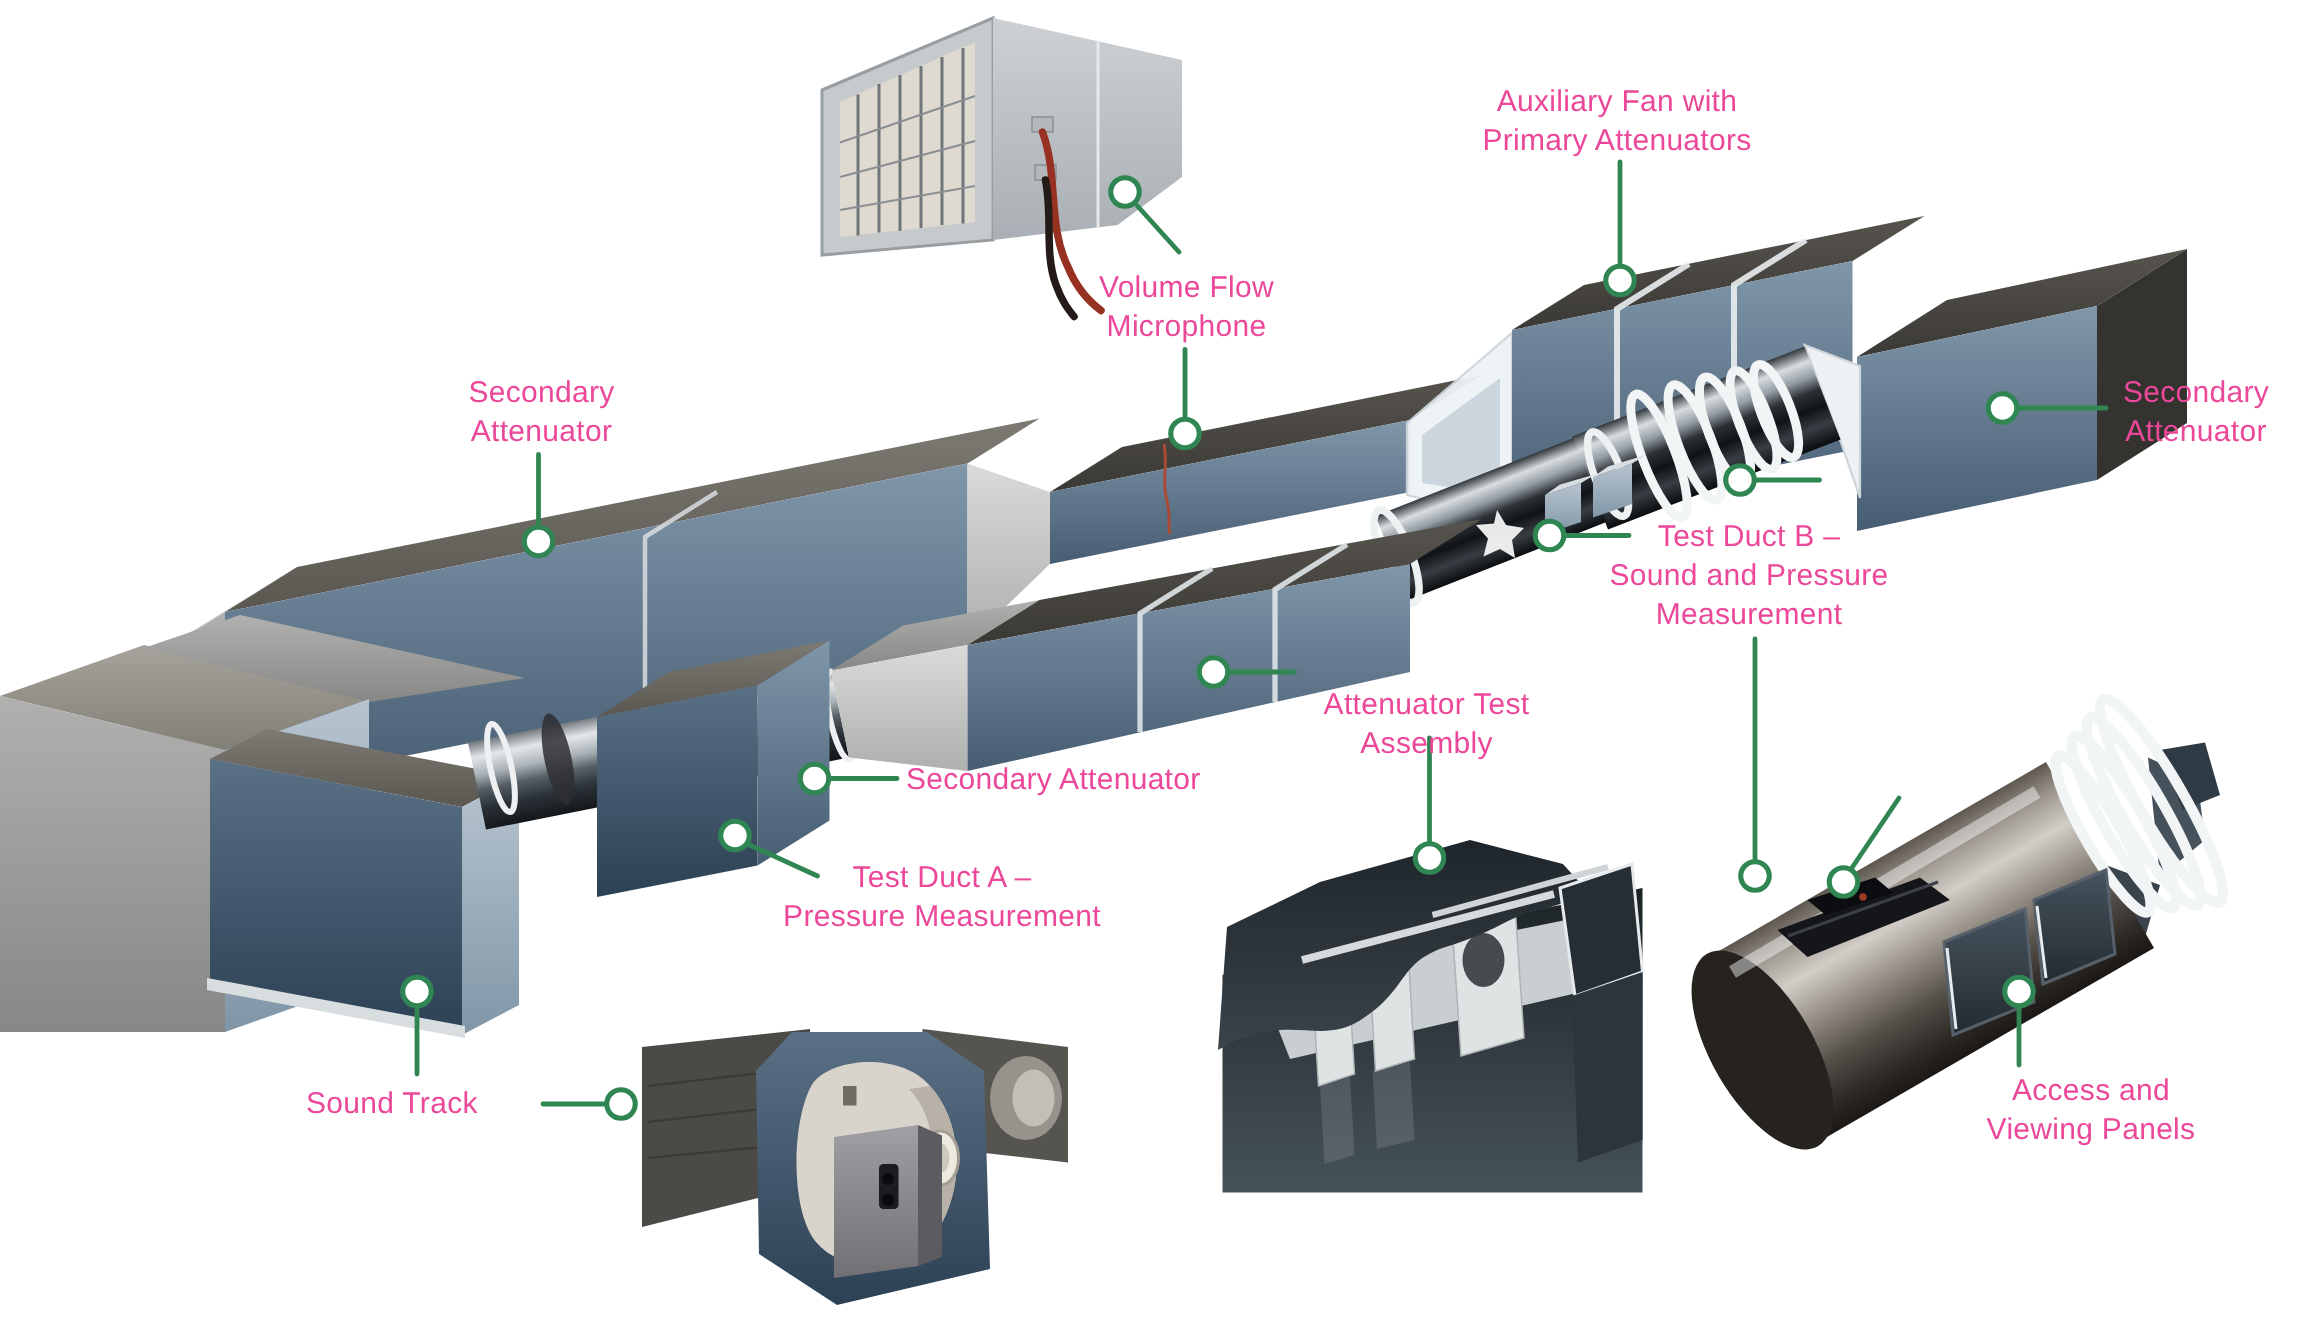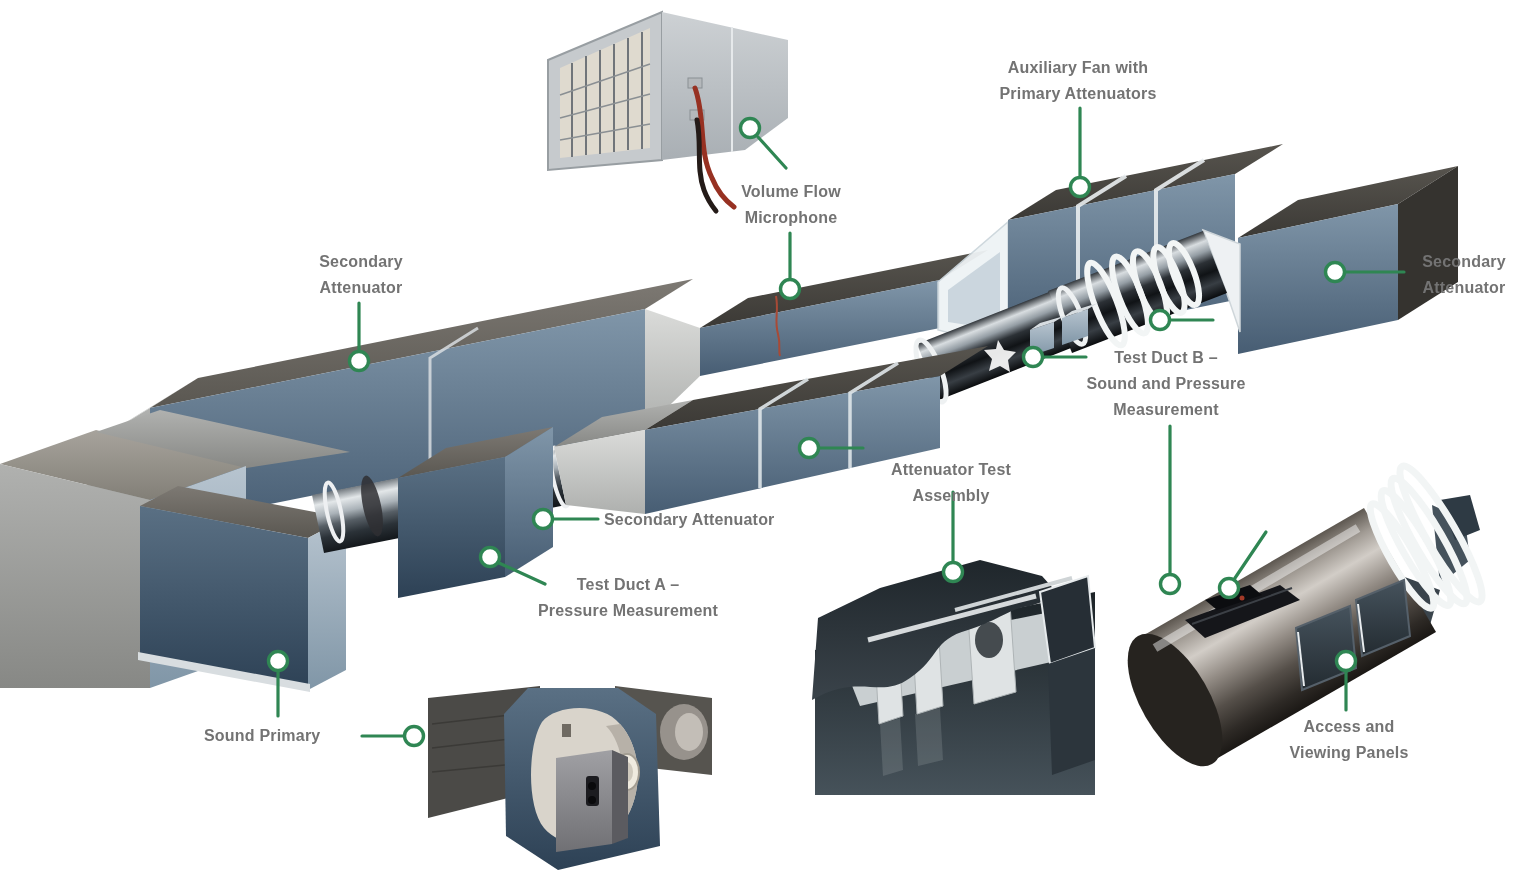--- a/index.html
+++ b/index.html
@@ -1,20 +1,20 @@
 <!DOCTYPE html>
 <html><head>
 <meta charset="utf-8">
 <style>
   html,body{margin:0;padding:0;background:#ffffff;}
   #stage{position:relative;width:1536px;height:895px;background:#ffffff;overflow:hidden;
          font-family:"Liberation Sans",sans-serif;}
   #art{position:absolute;left:0;top:0;width:1536px;height:895px;}
-  .callout{position:absolute;color:#737373;font-size:16px;line-height:26px;letter-spacing:.2px;
-           white-space:pre-line;text-align:center;transform:translateX(-50%);z-index:5;font-weight:bold;}
+  .callout{position:absolute;color:#ec4899;font-size:20px;line-height:26px;letter-spacing:.2px;
+           white-space:pre-line;text-align:center;transform:translateX(-50%);z-index:5;}
   .callout.anchor-left{transform:none;text-align:left;}
 </style>
 </head>
 <body>
 
 <div id="stage">
 
 <svg id="art" viewBox="0 0 1536 895" xmlns="http://www.w3.org/2000/svg">
   <defs>
     <linearGradient id="gTopDark" x1="0" y1="0" x2="0" y2="1">
@@ -331,17 +331,17 @@
 <div class="callout" style="left:1464px;top:249px;">Secondary
 Attenuator</div>
 <div class="callout" style="left:1166px;top:345px;">Test Duct B –
 Sound and Pressure
 Measurement</div>
 <div class="callout" style="left:951px;top:437px;margin-top:20px;">Attenuator Test
 Assembly</div>
 <div class="callout anchor-left" style="left:604px;top:507px;">Secondary Attenuator</div>
 <div class="callout" style="left:628px;top:572px;">Test Duct A –
 Pressure Measurement</div>
-<div class="callout anchor-left" style="left:204px;top:723px;">Sound Primary</div>
-<div class="callout" style="left:1349px;top:714px;text-align:center;">Access and
+<div class="callout anchor-left" style="left:204px;top:723px;">Sound Track</div>
+<div class="callout" style="left:1394px;top:714px;text-align:center;">Access and
 Viewing Panels</div>
 
 </div>
 
 </body></html>

